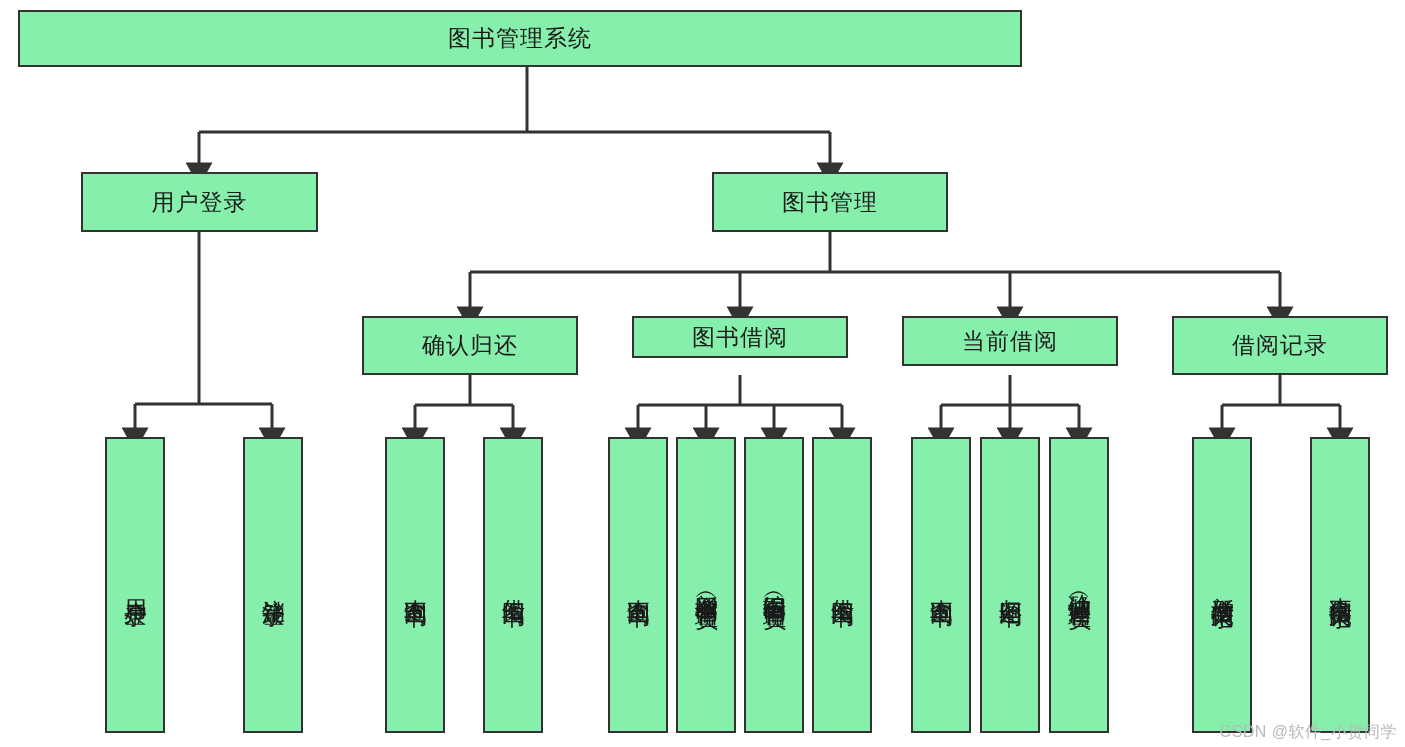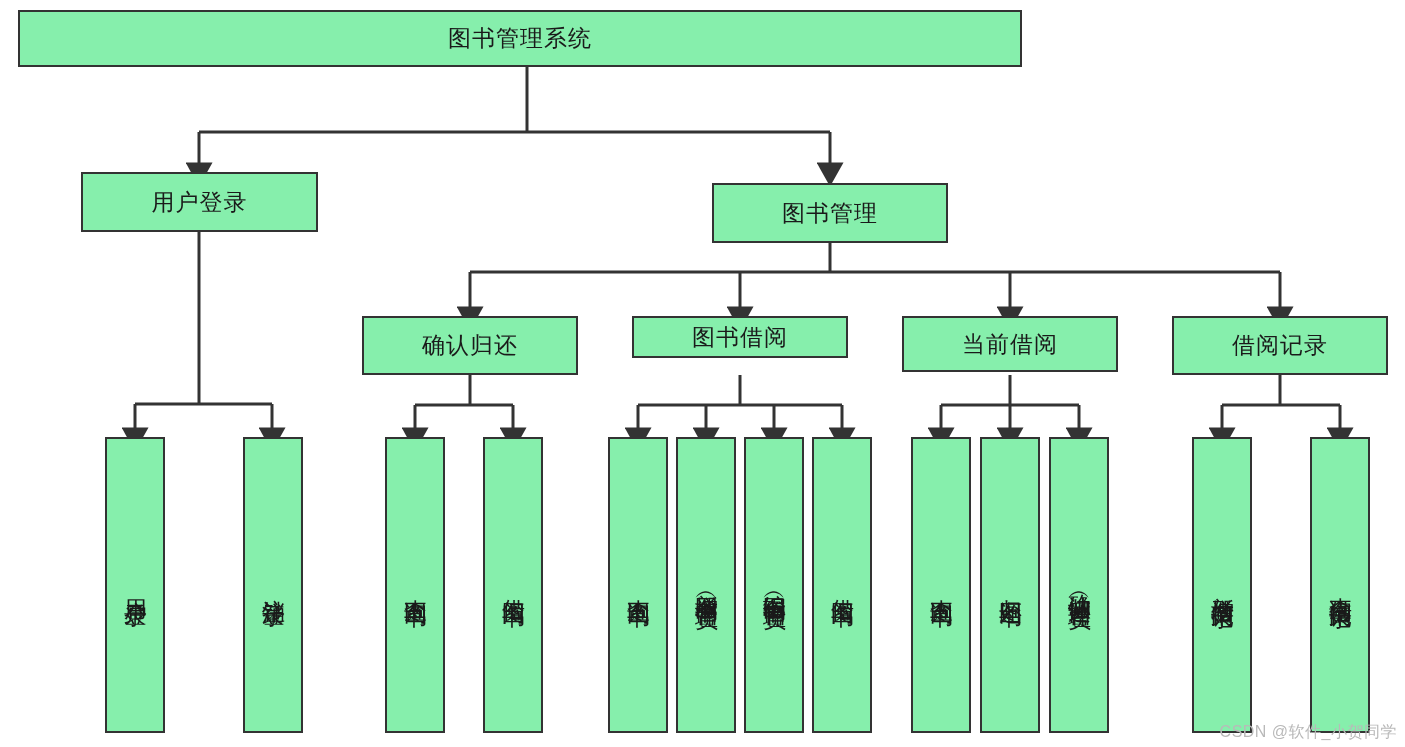--- a/index.html
+++ b/index.html
@@ -115,31 +115,31 @@
     </g>
   </svg>
 
   <div class="node h" style="left:18px; top:10px; width:1004px; height:57px;">
     <span>图书管理系统</span>
   </div>
 
   <div class="node h" style="left:81px; top:172px; width:237px; height:60px;">
     <span>用户登录</span>
   </div>
-  <div class="node h" style="left:712px; top:183px; width:236px; height:60px;">
+  <div class="node h" style="left:712px; top:172px; width:236px; height:60px;">
     <span>图书管理</span>
   </div>
 
   <div class="node h" style="left:362px; top:316px; width:216px; height:59px;">
     <span>确认归还</span>
   </div>
   <div class="node h" style="left:632px; top:316px; width:216px; height:42px;">
     <span>图书借阅</span>
   </div>
-  <div class="node h" style="left:902px; top:316px; width:216px; height:56px;">
+  <div class="node h" style="left:902px; top:316px; width:216px; height:50px;">
     <span>当前借阅</span>
   </div>
   <div class="node h" style="left:1172px; top:316px; width:216px; height:59px;">
     <span>借阅记录</span>
   </div>
 
   <div class="node v" style="left:105px; top:437px; width:60px; height:296px;">
     <span class="vtext">用户登录</span>
   </div>
   <div class="node v" style="left:243px; top:437px; width:60px; height:296px;">

